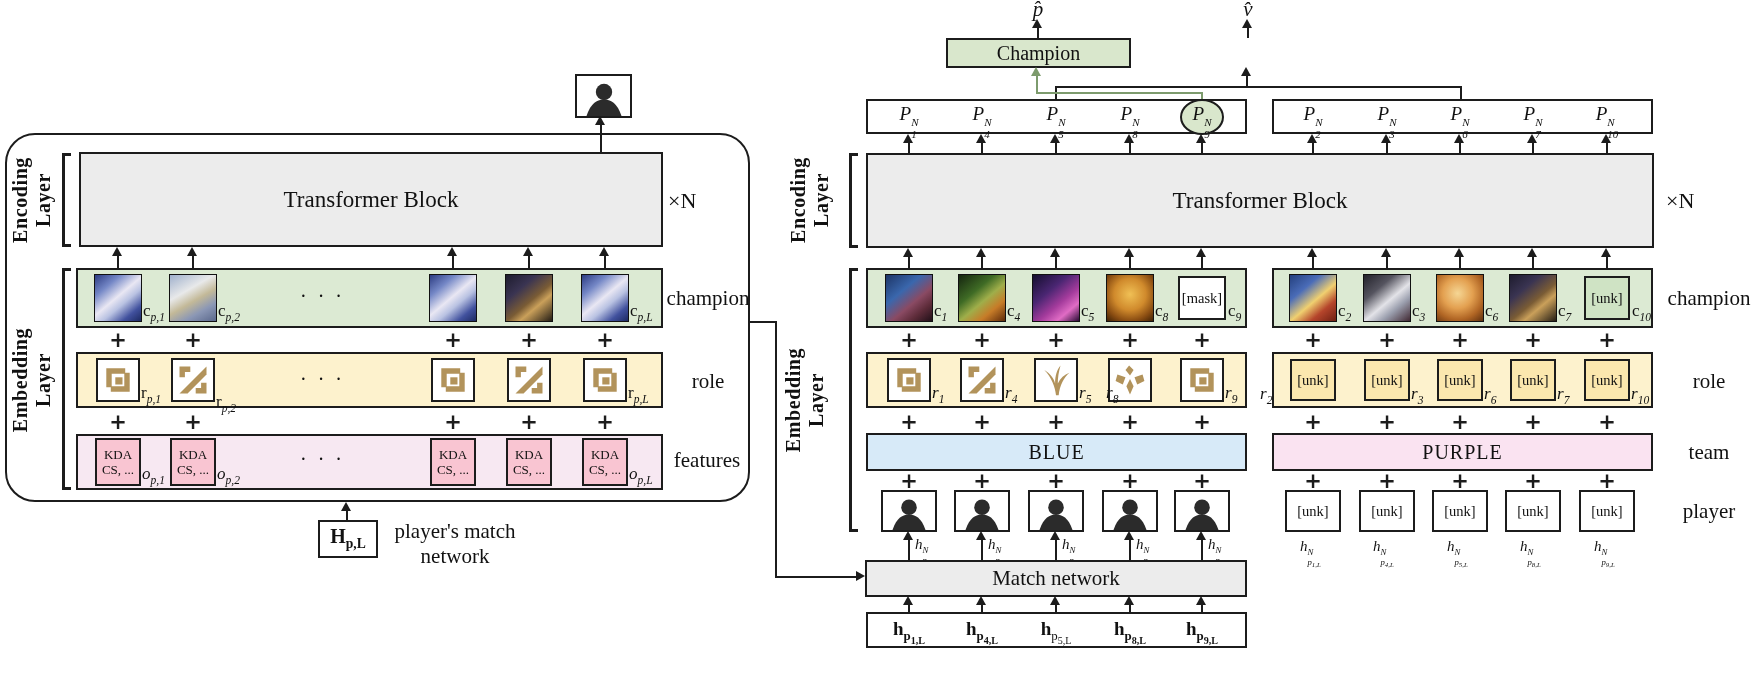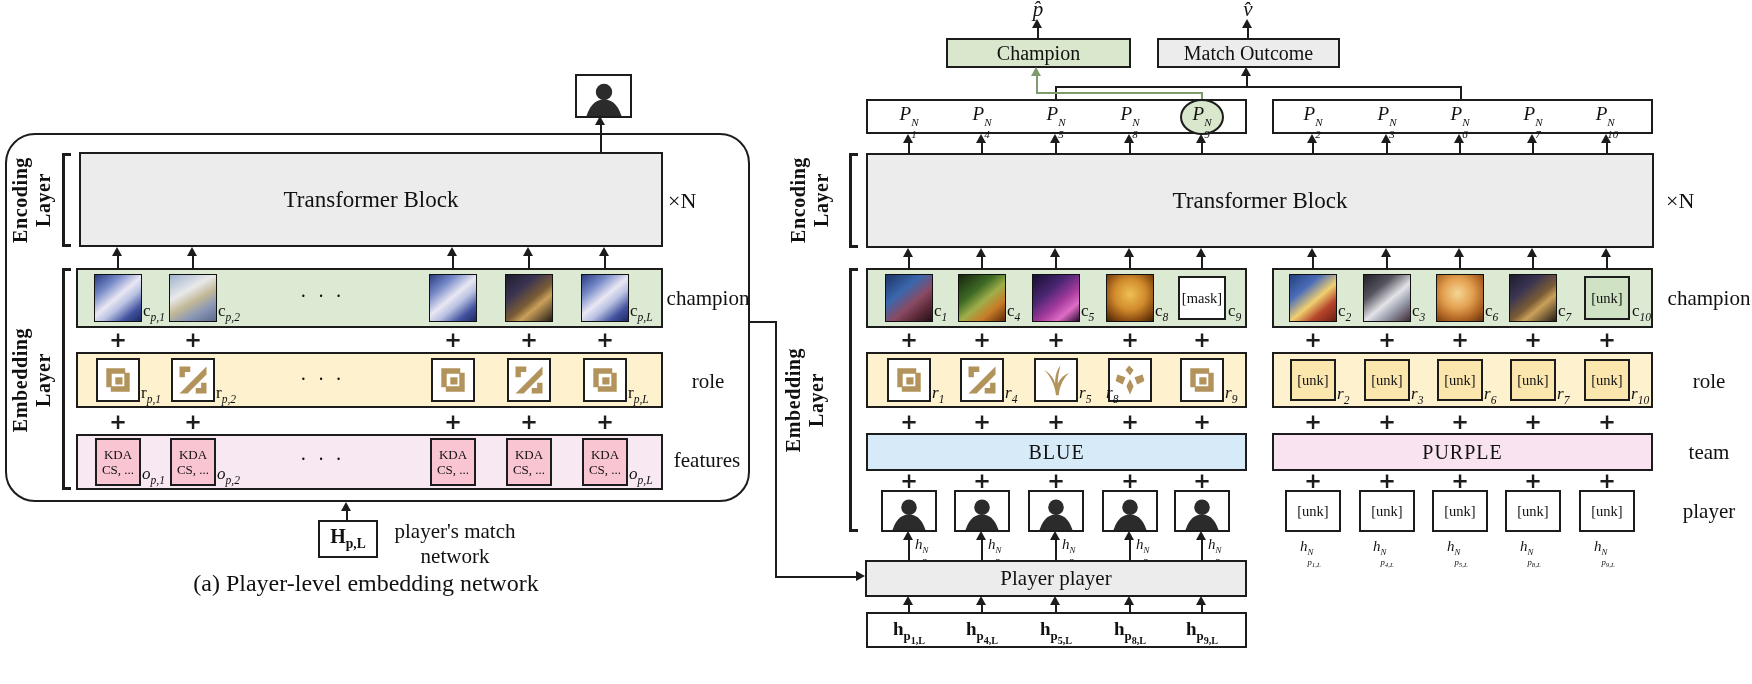--- a/index.html
+++ b/index.html
@@ -154,21 +154,21 @@
       </svg>
     </div>
   <div class="rolebox" style="left:583px;top:358px">
       <svg class="role" viewBox="0 0 40 40">
         <path d="M7 7 H28 V13 H13 V28 H7 Z"></path>
         <rect x="17" y="17" width="8" height="8"></rect>
         <path d="M33 33 H12 V27 H27 V12 H33 Z"></path>
       </svg>
     </div>
   <span class="mlab" style="left:141px;top:383px"><span class="rm">r</span><span class="sub">p,1</span></span>
-  <span class="mlab" style="left:216px;top:383px"><span class="rm">r</span><span class="sub">p,2</span></span>
+  <span class="mlab" style="left:216px;top:392px"><span class="rm">r</span><span class="sub">p,2</span></span>
   <span class="mlab" style="left:628px;top:383px"><span class="rm">r</span><span class="sub">p,L</span></span>
   <div class="sidelab" style="left:663px;top:369px;width:90px">role</div>
 
   <div class="plus" style="left:106px;top:410px">+</div>
   <div class="plus" style="left:181px;top:410px">+</div>
   <div class="plus" style="left:441px;top:410px">+</div>
   <div class="plus" style="left:517px;top:410px">+</div>
   <div class="plus" style="left:593px;top:410px">+</div>
 
   <div class="bx pinkband" style="left:76px;top:434px;width:587px;height:56px"></div>
@@ -199,35 +199,31 @@
   <div class="sidelab" style="left:660px;top:448px;width:94px">features</div>
 
   <div class="arr" style="left:346px;top:511px;height:9px"></div>
   <div class="bx white" style="left:318px;top:520px;width:60px;height:38px;font-size:20px">
     <span><span style="font-weight:600">H</span><span class="sub" style="font-style:normal;font-weight:600">p,L</span></span>
   </div>
   <div class="abs" style="left:385px;top:519px;width:140px;text-align:center;font-size:21px;line-height:25px">
     <div>player's match</div>
     <div>network</div>
   </div>
-  <div class="cap" style="left:146px;top:570px;width:440px">(a) Player-level embedding network</div>
 
   <div class="hl" style="left:750px;top:321px;width:27px"></div>
   <div class="vl" style="left:775px;top:321px;height:256px"></div>
   <div class="arrR" style="left:775px;top:576px;width:81px"></div>
 
   <div class="hat" style="left:1026px;top:-3px">p̂</div>
   <div class="hat" style="left:1236px;top:-3px">v̂</div>
   <div class="arr" style="left:1037px;top:28px;height:10px"></div>
   <div class="arr" style="left:1247px;top:28px;height:10px"></div>
   <div class="bx greenhead" style="left:946px;top:38px;width:185px;height:30px;font-size:20px">
       <span>Champion</span>
-    </div>
-  <div class="bx gray" style="left:1157px;top:38px;width:183px;height:30px;font-size:20px">
-      <span>Match Outcome</span>
     </div>
 
   <div class="arr" style="left:1246px;top:76px;height:11px"></div>
   <div class="hl" style="left:1055px;top:86px;width:407px"></div>
   <div class="vl" style="left:1055px;top:86px;height:14px"></div>
   <div class="vl" style="left:1460px;top:86px;height:15px"></div>
 
   <div class="arr g" style="left:1036px;top:76px;height:17px"></div>
   <div class="hl g" style="left:1036px;top:92px;width:167px"></div>
   <div class="vl g" style="left:1201px;top:92px;height:9px"></div>
@@ -400,21 +396,21 @@
       <span>[unk]</span>
     </div>
   <div class="tokbox unkyellow" style="left:1584px;top:359px;width:46px;height:42px">
       <span>[unk]</span>
     </div>
   <span class="mlab" style="left:932px;top:383px"><span>r</span><span class="sub">1</span></span>
   <span class="mlab" style="left:1005px;top:383px"><span>r</span><span class="sub">4</span></span>
   <span class="mlab" style="left:1079px;top:383px"><span>r</span><span class="sub">5</span></span>
   <span class="mlab" style="left:1106px;top:383px"><span>r</span><span class="sub">8</span></span>
   <span class="mlab" style="left:1225px;top:383px"><span>r</span><span class="sub">9</span></span>
-  <span class="mlab" style="left:1337px;top:384px"><span>r</span><span class="sub">2</span></span>
+  <span class="mlab" style="left:1260px;top:384px"><span>r</span><span class="sub">2</span></span>
   <span class="mlab" style="left:1411px;top:384px"><span>r</span><span class="sub">3</span></span>
   <span class="mlab" style="left:1484px;top:384px"><span>r</span><span class="sub">6</span></span>
   <span class="mlab" style="left:1557px;top:384px"><span>r</span><span class="sub">7</span></span>
   <span class="mlab" style="left:1631px;top:384px"><span>r</span><span class="sub">10</span></span>
   <div class="sidelab" style="left:1662px;top:369px;width:94px">role</div>
 
   <div class="plus" style="left:897px;top:410px">+</div>
   <div class="plus" style="left:970px;top:410px">+</div>
   <div class="plus" style="left:1044px;top:410px">+</div>
   <div class="plus" style="left:1118px;top:410px">+</div>
@@ -532,28 +528,28 @@
         <span>N</span>
         <span><span>p</span><span class="ss">8,L</span></span>
       </span></span>
   <span class="hlabel" style="left:1594px;top:538px"><span>h</span><span class="mstack">
         <span>N</span>
         <span><span>p</span><span class="ss">9,L</span></span>
       </span></span>
   <div class="sidelab" style="left:1662px;top:499px;width:94px">player</div>
 
   <div class="bx gray" style="left:865px;top:560px;width:382px;height:37px;font-size:21px">
-      <span>Player player</span>
+      <span>Match network</span>
     </div>
 
   <div class="arr" style="left:908px;top:605px;height:7px"></div>
   <div class="arr" style="left:981px;top:605px;height:7px"></div>
   <div class="arr" style="left:1055px;top:605px;height:7px"></div>
   <div class="arr" style="left:1129px;top:605px;height:7px"></div>
   <div class="arr" style="left:1201px;top:605px;height:7px"></div>
   <div class="bx white" style="left:866px;top:612px;width:381px;height:36px"></div>
   <span class="hinp" style="left:884px;top:618px"><span>h</span><span class="sub" style="font-style:normal;font-weight:700"><span>p</span><span class="ss">1,L</span></span></span>
   <span class="hinp" style="left:957px;top:618px"><span>h</span><span class="sub" style="font-style:normal;font-weight:700"><span>p</span><span class="ss">4,L</span></span></span>
-  <span class="hinp" style="left:1031px;top:618px"><span>h</span><span class="sub" style="font-style:normal;font-weight:700"><span>p</span><span class="ss">5,L</span></span></span>
+  <span class="hinp" style="left:1031px;top:618px"><span>h</span><span class="sub" style="font-style:normal;font-weight:400"><span>p</span><span class="ss">5,L</span></span></span>
   <span class="hinp" style="left:1105px;top:618px"><span>h</span><span class="sub" style="font-style:normal;font-weight:700"><span>p</span><span class="ss">8,L</span></span></span>
   <span class="hinp" style="left:1177px;top:618px"><span>h</span><span class="sub" style="font-style:normal;font-weight:700"><span>p</span><span class="ss">9,L</span></span></span>
 
 </div>
 
 </body></html>

